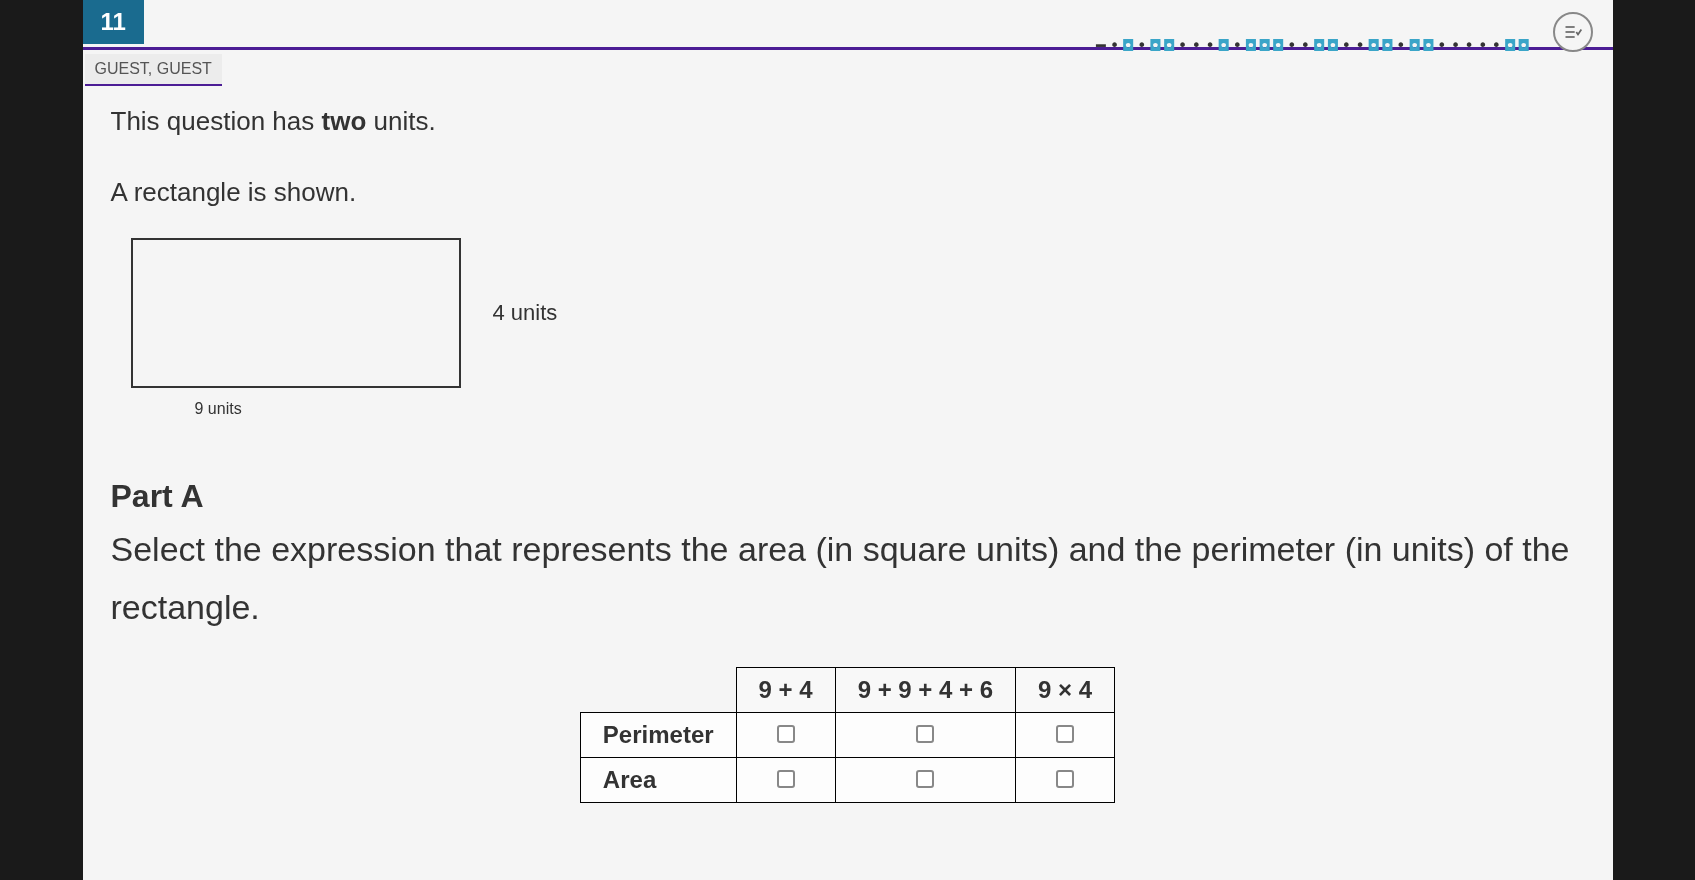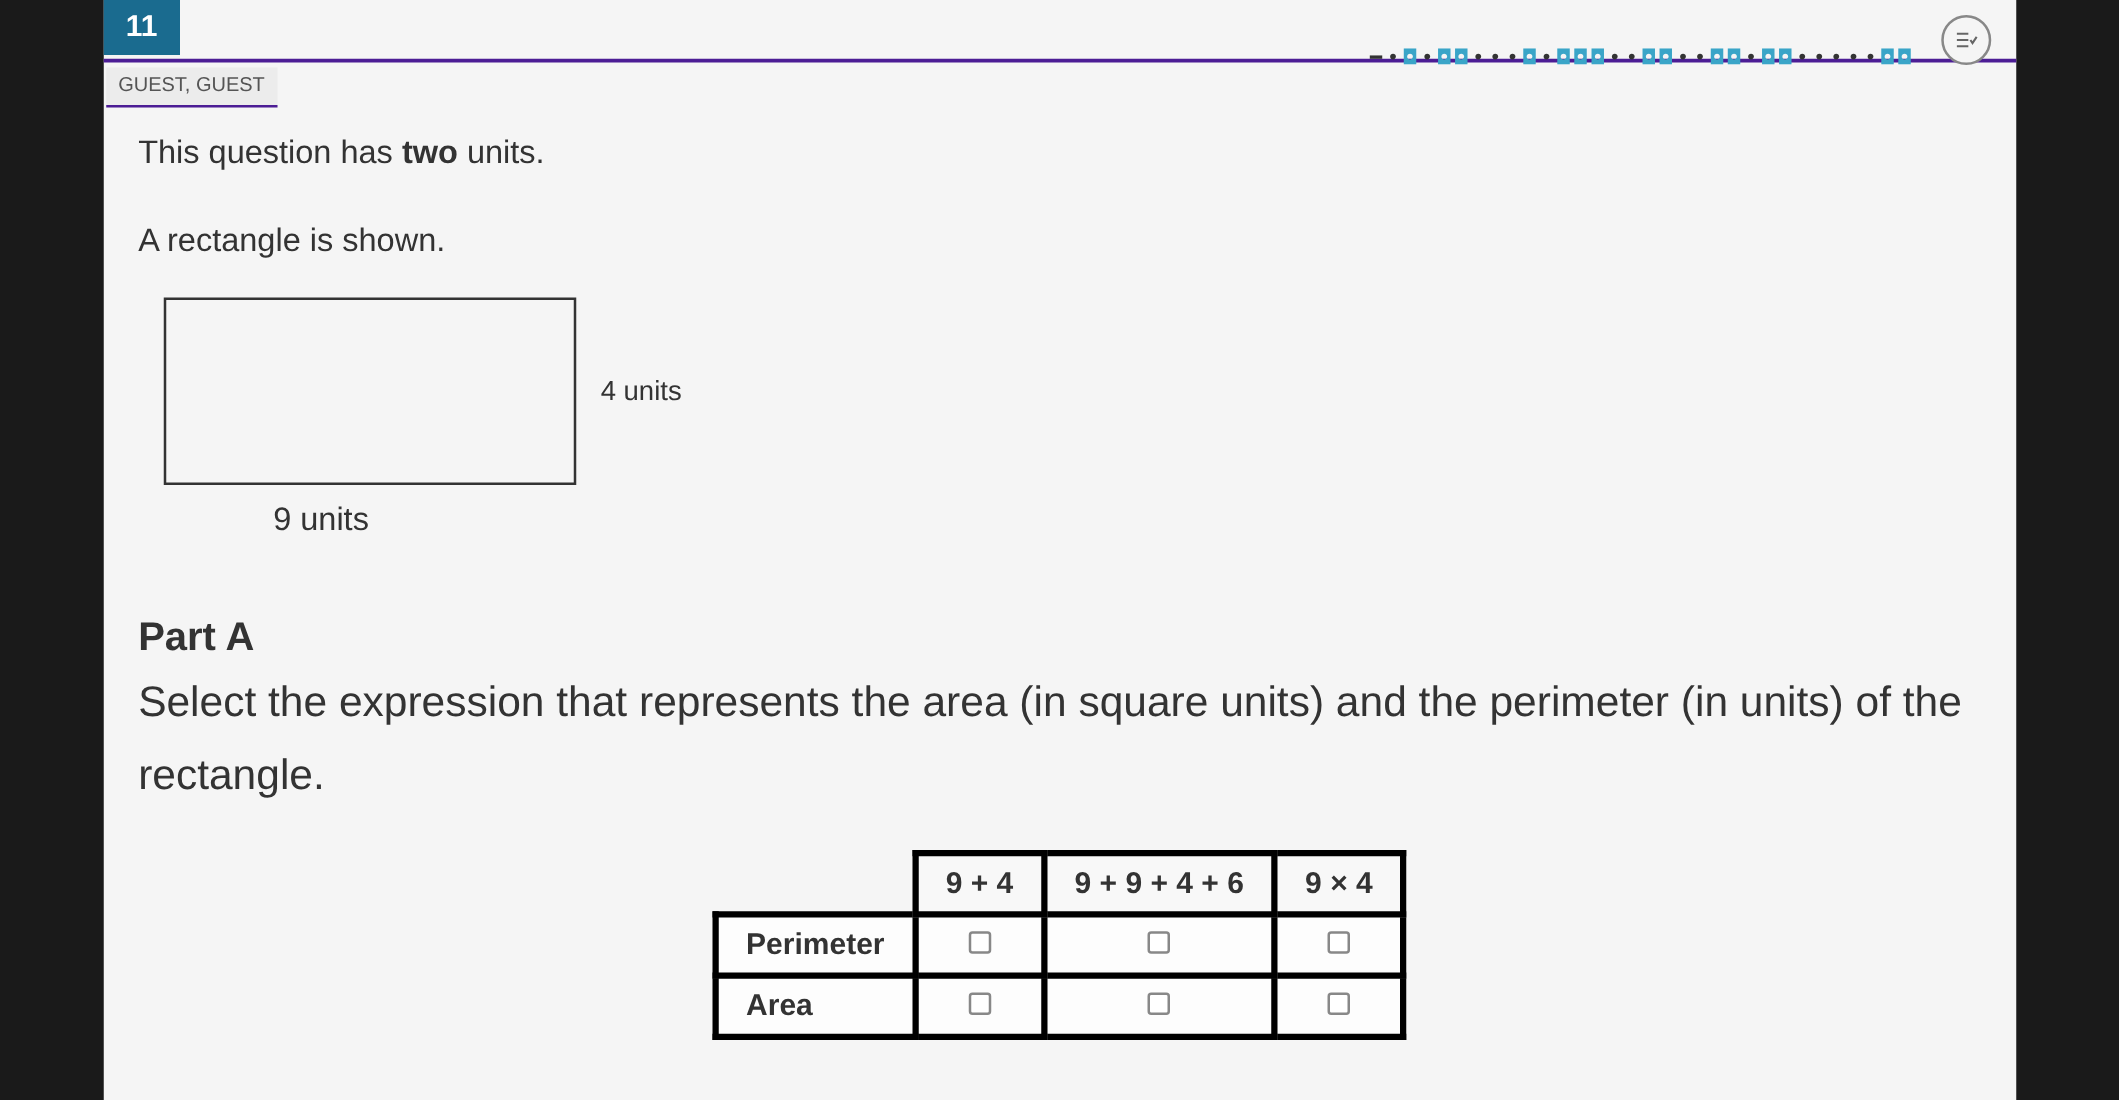--- a/index.html
+++ b/index.html
@@ -82,56 +82,56 @@
       margin-bottom: 40px;
     }
     .intro .bold { font-weight: bold; }
     .shown {
       font-size: 26px;
       margin-bottom: 30px;
     }
     .rect-area {
       display: flex;
       align-items: center;
-      gap: 20px;
+      gap: 32px;
       margin-bottom: 12px;
     }
     .rect {
       border: 2px solid #333;
       width: 330px;
       height: 150px;
       margin-left: 20px;
     }
     .side-label {
       font-size: 22px;
       color: #333;
     }
     .bottom-label {
-      font-size: 26px;
+      font-size: 16px;
       color: #333;
-      margin-left: 108px;
+      margin-left: 84px;
       margin-bottom: 60px;
     }
     .part-title {
       font-size: 32px;
       font-weight: bold;
       margin-bottom: 6px;
     }
     .part-desc {
       font-size: 34px;
       line-height: 1.7;
       margin-bottom: 30px;
     }
     .answer-table {
       border-collapse: collapse;
       margin: 0 auto;
       font-size: 24px;
     }
     .answer-table th, .answer-table td {
-      border: 5px solid #000000;
+      border: 1px solid #000000;
       padding: 8px 22px;
       text-align: center;
       background: #fdfdfd;
     }
     .answer-table th {
       font-weight: bold;
       background: #f8f8f8;
     }
     .answer-table td.rowlabel {
       text-align: left;

